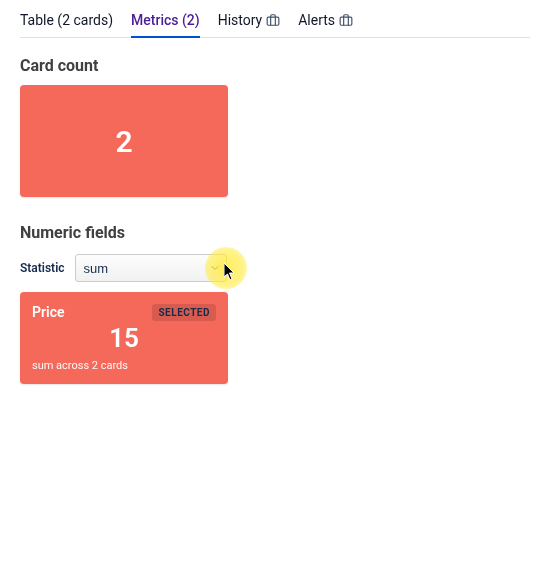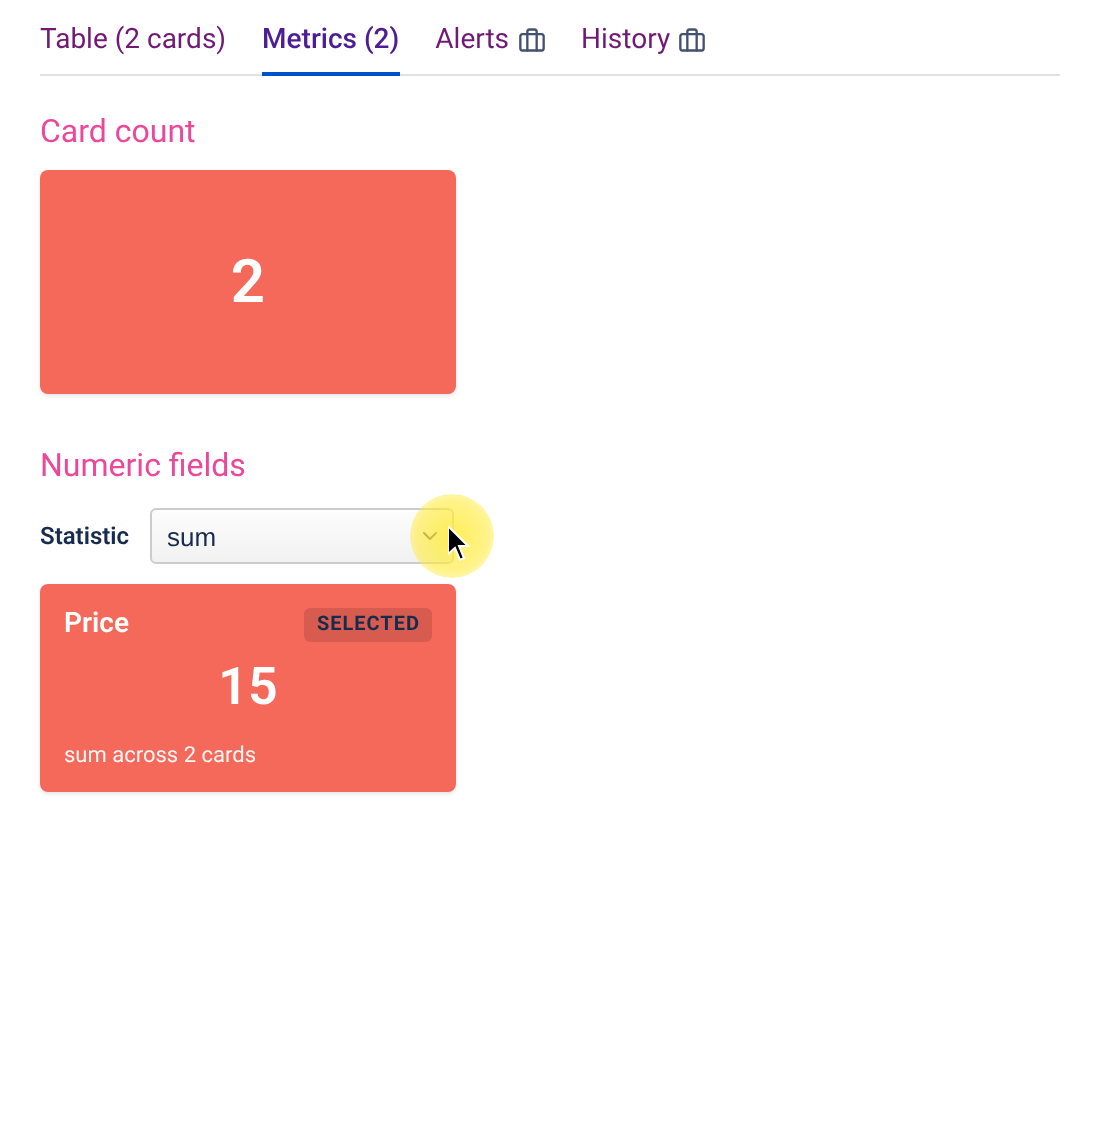--- a/index.html
+++ b/index.html
@@ -15,40 +15,40 @@
   }
   .tabs {
     display: flex;
     gap: 18px;
     border-bottom: 1px solid #dfe1e6;
     margin-bottom: 18px;
   }
   .tab {
     padding: 2px 0 8px 0;
     font-size: 14px;
-    color: #701a75;
+    color: #0f172a;
     cursor: pointer;
     display: flex;
     align-items: center;
     gap: 4px;
     border-bottom: 2px solid transparent;
     margin-bottom: -1px;
   }
   .tab.active {
     color: #4c1d95;
     border-bottom-color: #0052cc;
     font-weight: 500;
   }
   .tab .icon {
     display: inline-flex;
   }
   .section-title {
     font-size: 16px;
-    font-weight: 400;
-    color: #ec4899;
+    font-weight: 700;
+    color: #404040;
     margin-bottom: 10px;
   }
   .card {
     background: #f76c5e;
     background: #f5695b;
     color: #fff;
     border-radius: 4px;
     padding: 12px;
     width: 208px;
     position: relative;
@@ -59,21 +59,21 @@
     display: flex;
     align-items: center;
     justify-content: center;
     margin-bottom: 26px;
   }
   .card .big-number {
     font-size: 30px;
     font-weight: 600;
   }
   .card.field {
-    height: 104px;
+    height: 92px;
     display: flex;
     flex-direction: column;
   }
   .card.field .field-header {
     display: flex;
     justify-content: space-between;
     align-items: flex-start;
   }
   .card.field .field-name {
     font-size: 14px;
@@ -159,30 +159,30 @@
 <body>
 
 <div class="tabs">
   <div class="tab">
     <span>Table (2 cards)</span>
   </div>
   <div class="tab active">
     <span>Metrics (2)</span>
   </div>
   <div class="tab">
-    <span>Alerts</span>
+    <span>History</span>
     <span class="icon">
       <svg width="14" height="14" viewBox="0 0 24 24" fill="none" stroke="#42526e" stroke-width="2" stroke-linecap="round" stroke-linejoin="round">
           <rect x="2" y="7" width="20" height="14" rx="2"></rect>
           <path d="M16 21V5a2 2 0 0 0-2-2h-4a2 2 0 0 0-2 2v16"></path>
         </svg>
     </span>
   </div>
   <div class="tab">
-    <span>History</span>
+    <span>Alerts</span>
     <span class="icon">
       <svg width="14" height="14" viewBox="0 0 24 24" fill="none" stroke="#42526e" stroke-width="2" stroke-linecap="round" stroke-linejoin="round">
           <rect x="2" y="7" width="20" height="14" rx="2"></rect>
           <path d="M16 21V5a2 2 0 0 0-2-2h-4a2 2 0 0 0-2 2v16"></path>
         </svg>
     </span>
   </div>
 </div>
 
 <div>

